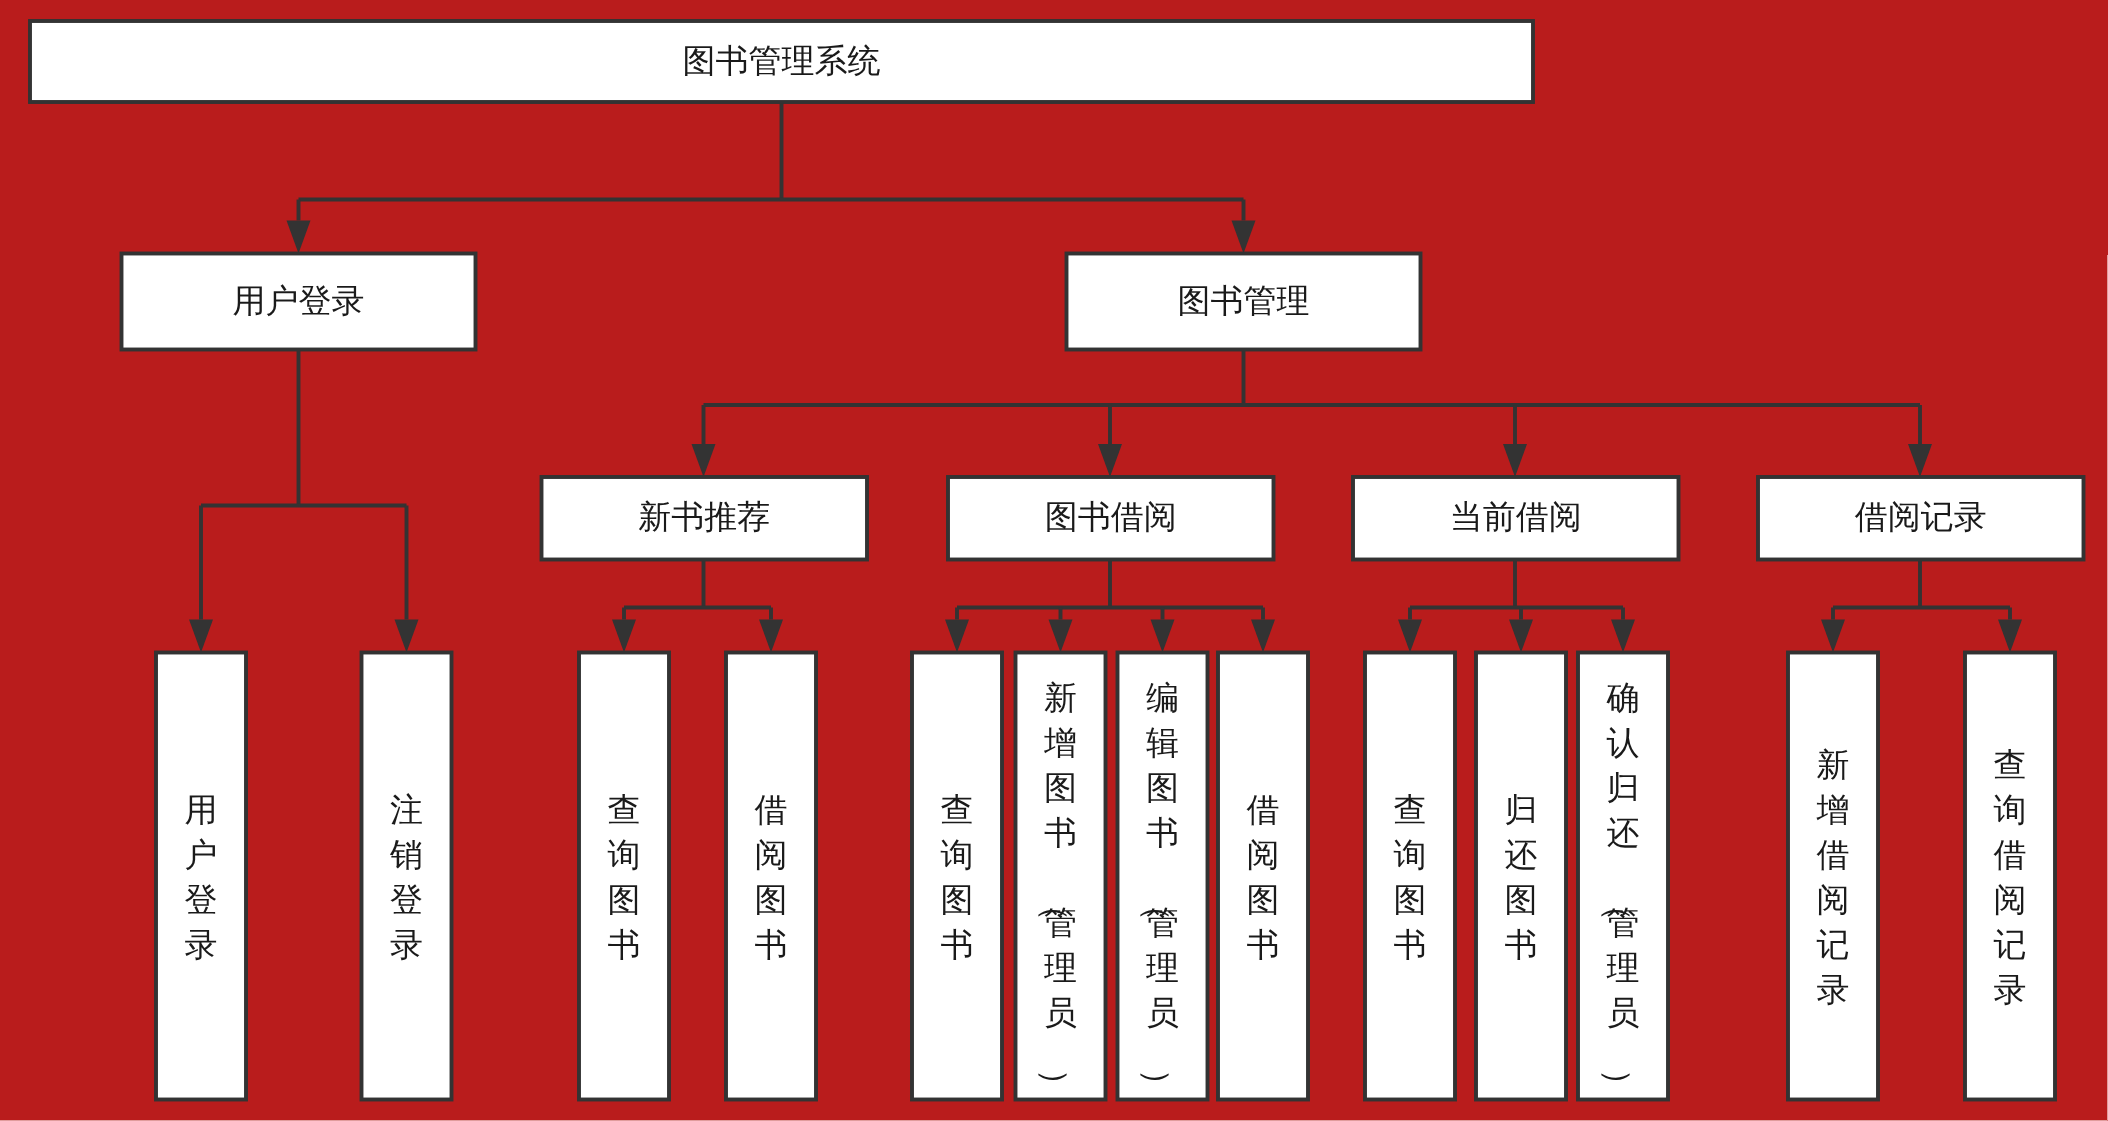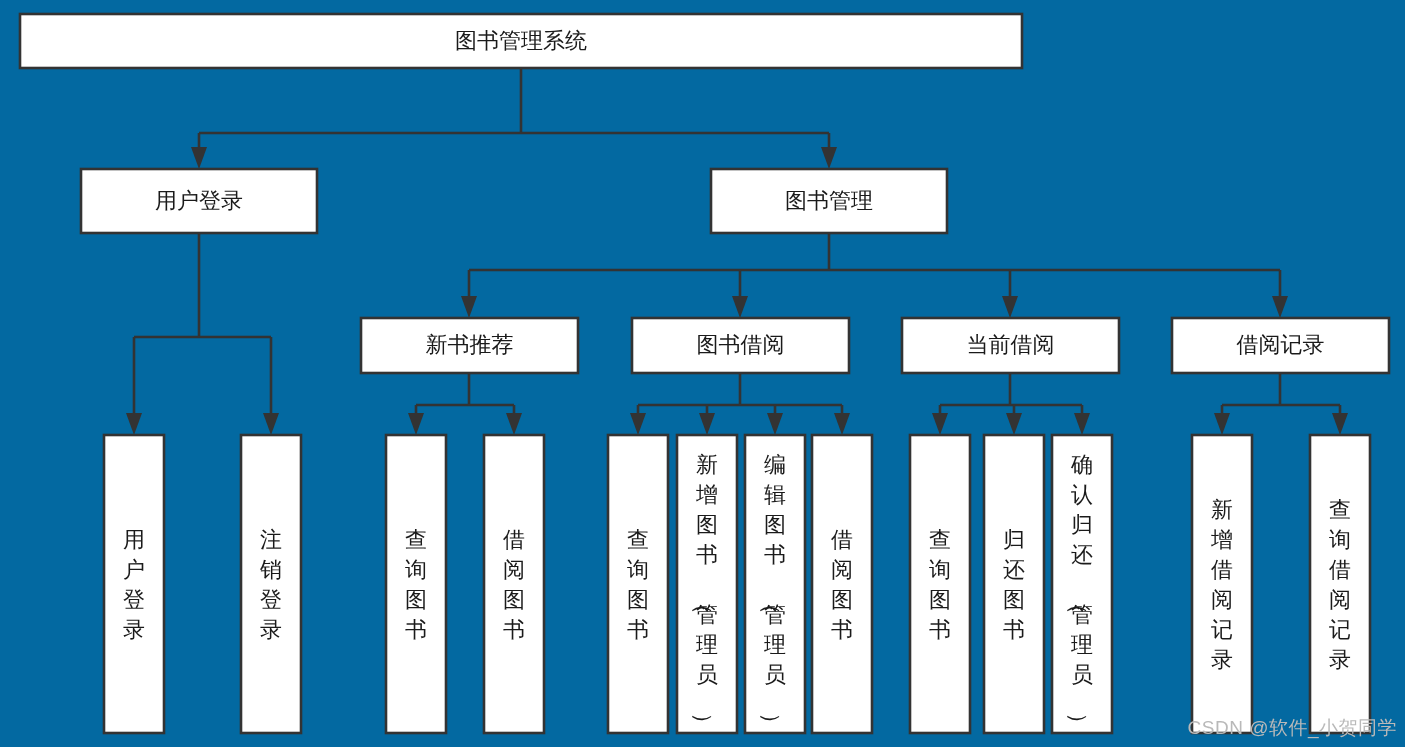--- a/index.html
+++ b/index.html
@@ -7,21 +7,21 @@
     padding: 0;
     background: #ffffff;
   }
   body {
     font-family: "Liberation Sans", "DejaVu Sans", sans-serif;
   }
   #diagram-root {
     position: relative;
     width: 1405px;
     height: 747px;
-    background: #0369a1;
+    background: #b91c1c;
     overflow: hidden;
   }
   svg.flow {
     position: absolute;
     left: 0;
     top: 0;
     width: 1405px;
     height: 747px;
     display: block;
   }
@@ -214,14 +214,13 @@
         <g>
           <rect x="1192" y="435" width="60" height="298" class="node-rect"></rect>
           <text x="1222" y="517.4" class="node-label-v"><tspan x="1222" dy="0">新</tspan><tspan x="1222" dy="30">增</tspan><tspan x="1222" dy="30">借</tspan><tspan x="1222" dy="30">阅</tspan><tspan x="1222" dy="30">记</tspan><tspan x="1222" dy="30">录</tspan></text>
         </g>
         <g>
           <rect x="1310" y="435" width="60" height="298" class="node-rect"></rect>
           <text x="1340" y="517.4" class="node-label-v"><tspan x="1340" dy="0">查</tspan><tspan x="1340" dy="30">询</tspan><tspan x="1340" dy="30">借</tspan><tspan x="1340" dy="30">阅</tspan><tspan x="1340" dy="30">记</tspan><tspan x="1340" dy="30">录</tspan></text>
         </g>
       </g>
   </svg>
-  <div class="watermark">CSDN @软件_小贺同学</div>
 </div>
 
 </body></html>

